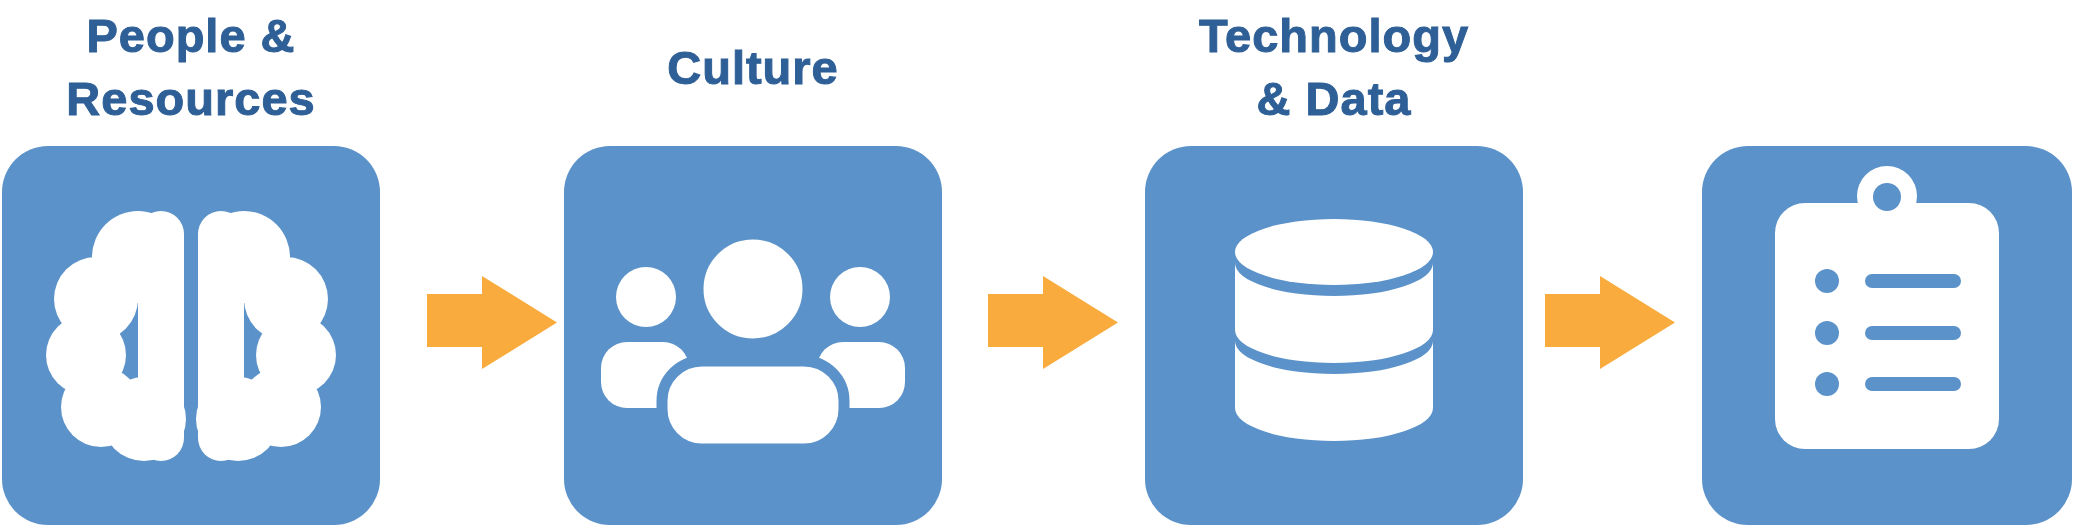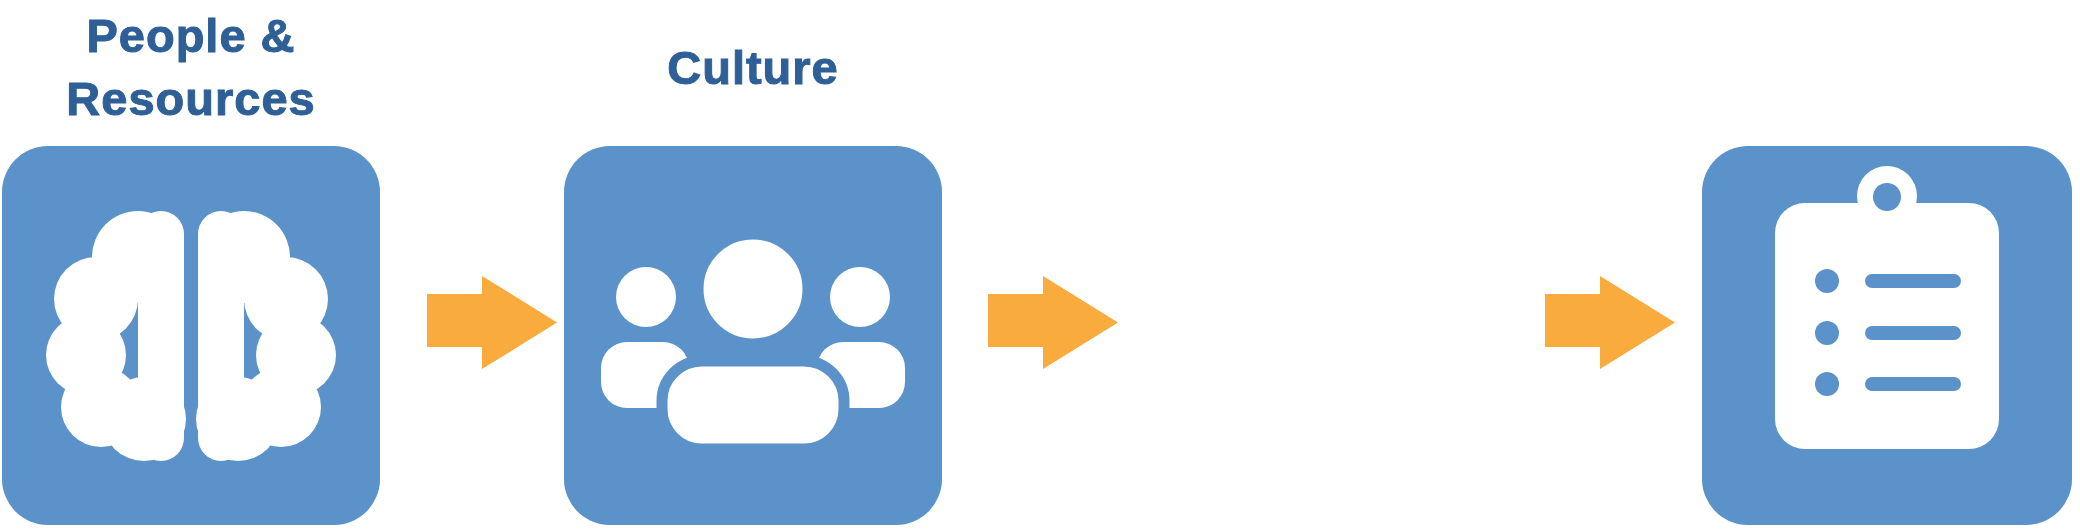--- a/index.html
+++ b/index.html
@@ -91,20 +91,33 @@
       </svg>
     </div>
   </div>
 
   <div class="arrow a2">
     <svg width="130" height="93" viewBox="0 0 130 93">
       <polygon points="0,18 55,18 55,0 130,46.5 55,93 55,71 0,71"></polygon>
     </svg>
   </div>
 
+  <div class="panel p3">
+    <div class="step-title">Technology
+&amp; Data</div>
+    <div class="tile">
+      <svg class="off-db" width="198" height="222" viewBox="0 0 198 222">
+        <g class="icon-w">
+          <ellipse cx="99" cy="33" rx="99" ry="33"></ellipse>
+          <path d="M0,44 A99,33 0 0 0 198,44 L198,111 A99,33 0 0 1 0,111 Z"></path>
+          <path d="M0,122 A99,33 0 0 0 198,122 L198,189 A99,33 0 0 1 0,189 Z"></path>
+        </g>
+      </svg>
+    </div>
+  </div>
 
   <div class="arrow a3">
     <svg width="130" height="93" viewBox="0 0 130 93">
       <polygon points="0,18 55,18 55,0 130,46.5 55,93 55,71 0,71"></polygon>
     </svg>
   </div>
 
   <div class="panel p4">
     <div class="tile">
       <svg class="off-clip" width="224" height="284" viewBox="0 0 224 284">

